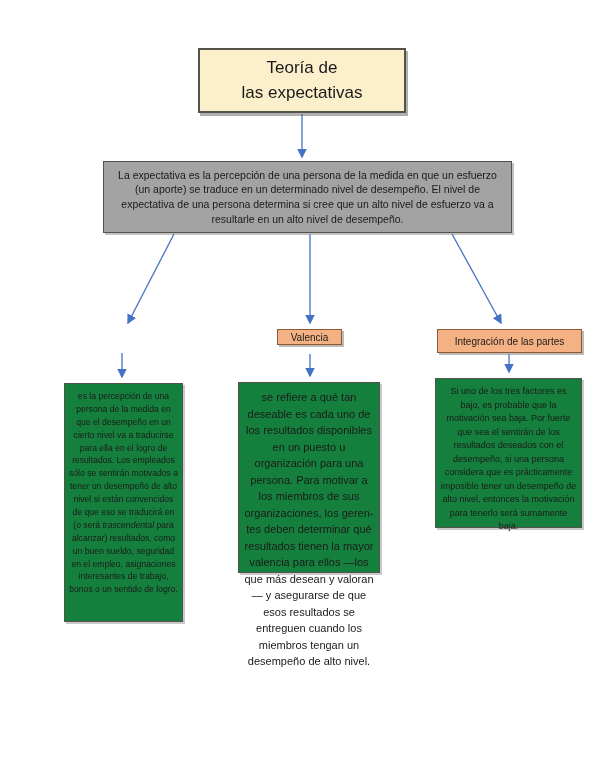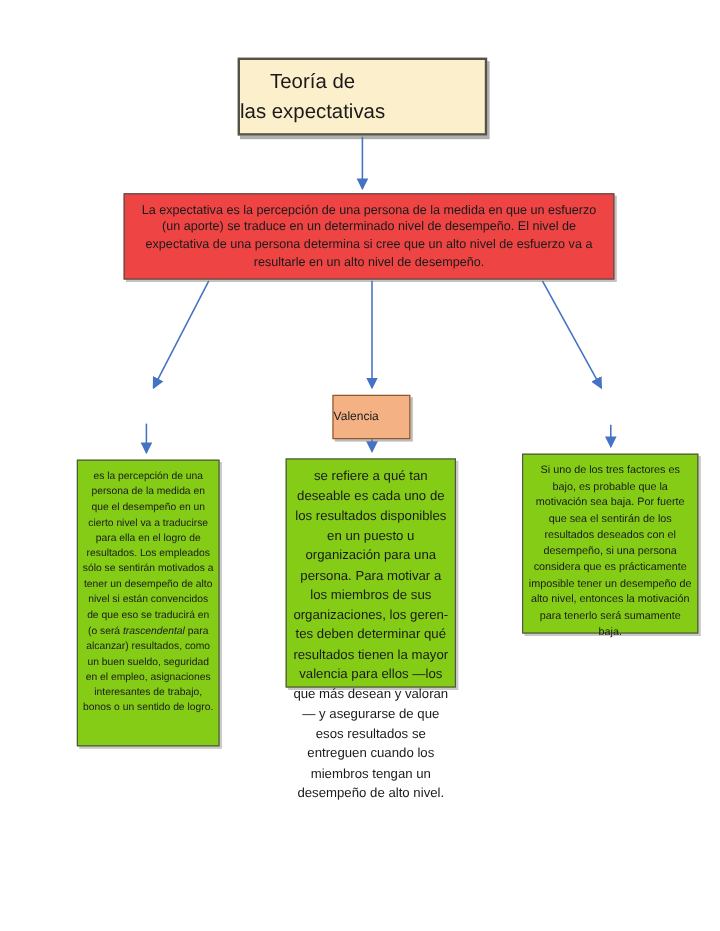--- a/index.html
+++ b/index.html
@@ -7,51 +7,51 @@
     position:relative;
     width:600px;height:776px;
     background:#ffffff;
     font-family:"Liberation Sans", sans-serif;
     color:#1a1a1a;
     overflow:hidden;
   }
   #arrow-layer{position:absolute;left:0;top:0;width:600px;height:776px;pointer-events:none;}
   .node{
     position:absolute;
-    display:flex;align-items:center;justify-content:flex-start;
+    display:flex;align-items:center;justify-content:center;
     text-align:center;
     box-sizing:border-box;
   }
   .title-box{
     left:198px;top:48px;width:208px;height:65px;
     background:#FCEFCB;
     border:2px solid #54534A;
     box-shadow:2px 3px 0 rgba(110,110,110,0.55);
     font-size:17px;line-height:1.45;
     white-space:pre-line;
   }
   .definition-box{
     left:103px;top:161px;width:409px;height:72px;
-    background:#ef4444;
+    background:#a3a3a3;
     border:1.5px solid #54534A;
     box-shadow:2px 2px 0 rgba(120,120,120,0.45);
     font-size:10.5px;line-height:1.4;
     padding:4px 10px;
   }
   .branch-label{
     background:#F4B183;
     border:1.5px solid #8C5A32;
     box-shadow:2px 2px 0 rgba(120,120,120,0.5);
     font-size:10px;
   }
   .label-trascendencia{left:75px;top:329px;width:95px;height:23px;}
-  .label-valencia{left:277px;top:329px;width:65px;height:37px;}
+  .label-valencia{left:277px;top:329px;width:65px;height:16px;}
   .label-integracion{left:437px;top:329px;width:145px;height:24px;}
   .branch-desc{
-    background:#84cc16;
+    background:#15803d;
     border:1.5px solid #54534A;
     box-shadow:2px 2px 0 rgba(120,120,120,0.4);
     padding:6px 4px;
     display:block;
   }
   .desc-trascendencia{left:64px;top:383px;width:119px;height:239px;font-size:8.6px;line-height:1.5;}
   .desc-valencia{left:238px;top:382px;width:142px;height:191px;font-size:11px;line-height:1.5;}
   .desc-integracion{left:435px;top:378px;width:147px;height:150px;font-size:9px;line-height:1.5;}
   .italic{font-style:italic;}
 </style>
@@ -80,20 +80,23 @@
 las expectativas</span>
   </div>
 
   <div class="node definition-box">
     <span>La expectativa es la percepción de una persona de la medida en que un esfuerzo (un aporte) se traduce en un determinado nivel de desempeño. El nivel de expectativa de una persona determina si cree que un alto nivel de esfuerzo va a resultarle en un alto nivel de desempeño.</span>
   </div>
 
   <div class="node branch-label label-valencia">
     <span>Valencia</span>
   </div>
+  <div class="node branch-label label-integracion">
+    <span>Integración de las partes</span>
+  </div>
 
   <div class="node branch-desc desc-trascendencia">
     <span><span>es la percepción de una persona de la medida en que el desempeño en un cierto nivel va a traducirse para ella en el logro de resultados. Los empleados sólo se sentirán motivados a tener un desempeño de alto nivel si están convencidos de que eso se traducirá en (o será </span><span class="italic">trascendental</span><span> para alcanzar) resultados, como un buen sueldo, seguridad en el empleo, asignaciones interesantes de trabajo, bonos o un sentido de logro.</span></span>
   </div>
 
   <div class="node branch-desc desc-valencia">
     <span><span>se refiere a qué tan deseable es cada uno de los resultados disponibles en un puesto u organización para una persona. Para motivar a los miembros de sus organizaciones, los geren- tes deben determinar qué resultados tienen la mayor valencia para ellos —los que más desean y valoran— y asegurarse de que esos resultados se entreguen cuando los miembros tengan un desempeño de alto nivel.</span><span class="italic"></span><span></span></span>
   </div>
 
   <div class="node branch-desc desc-integracion">

